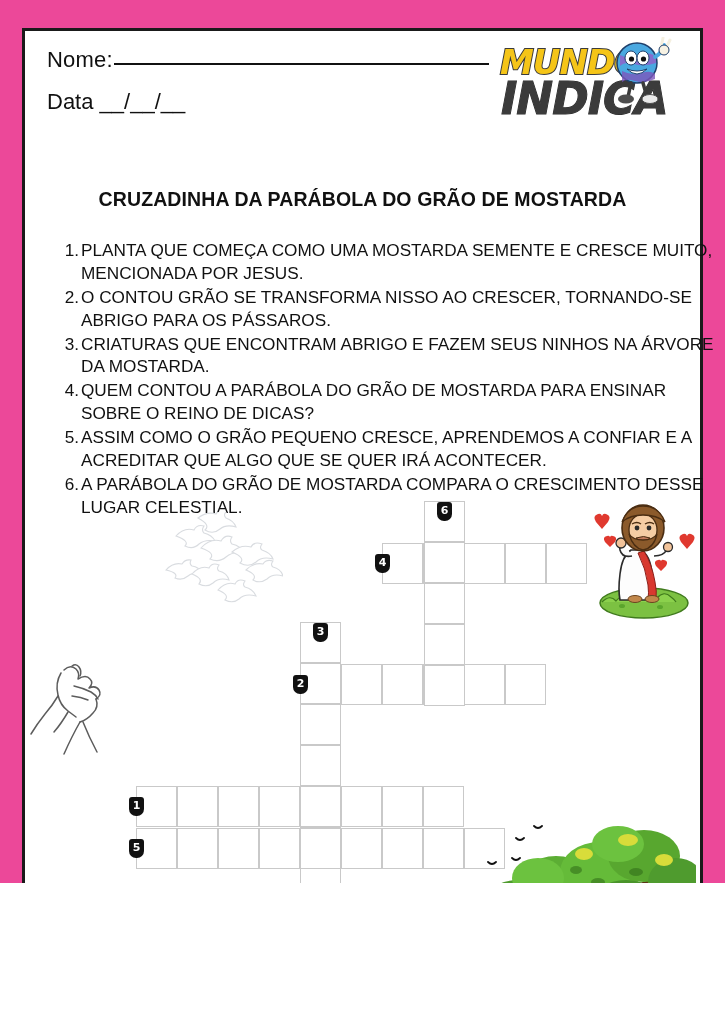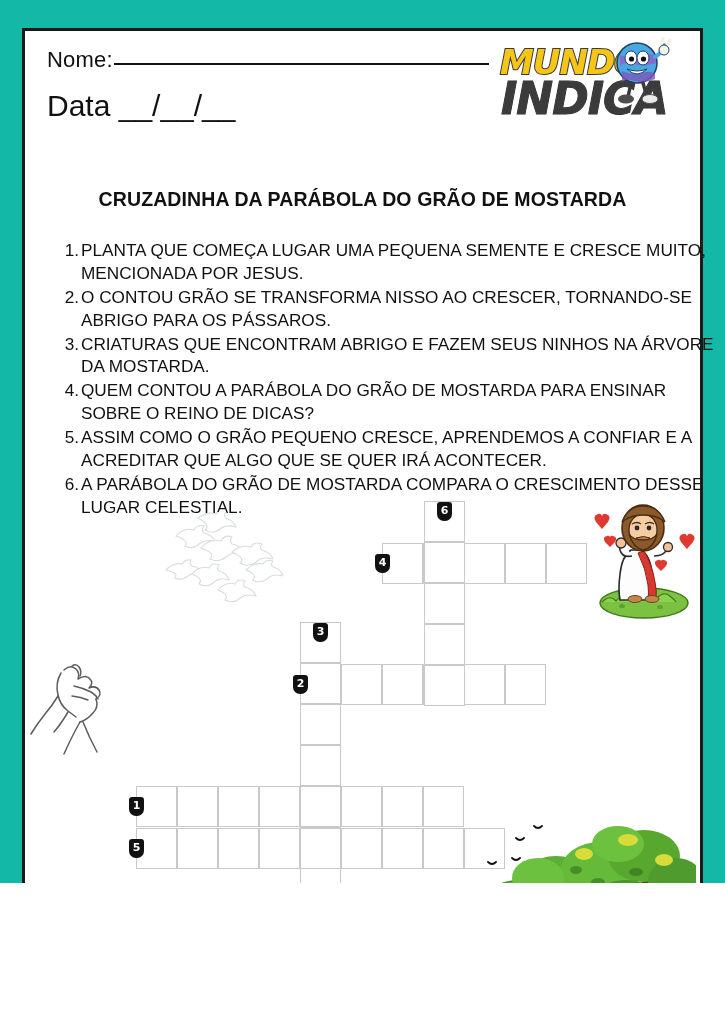--- a/index.html
+++ b/index.html
@@ -1,28 +1,28 @@
 <!DOCTYPE html>
 <html><head>
 <meta charset="utf-8">
 <style>
   html,body{margin:0;padding:0;background:#ffffff;}
   body{width:725px;height:1024px;font-family:"Liberation Sans",sans-serif;-webkit-font-smoothing:antialiased;}
 
-  #page{position:relative;width:725px;height:883px;overflow:hidden;background:#14b8a6;}
+  #page{position:relative;width:725px;height:883px;overflow:hidden;background:#ec4899;}
 
   
   #frame{position:absolute;left:22px;top:28px;width:681px;height:930px;
          border:3px solid #1a1a1a;box-sizing:border-box;background:#fff;}
 
   
   .hdr-name{position:absolute;left:22px;top:16px;font-size:22px;color:#111;letter-spacing:.2px;}
   .hdr-name .rule{display:inline-block;width:375px;border-bottom:2px solid #111;height:1px;
                   vertical-align:2px;margin-left:1px;}
-  .hdr-date{position:absolute;left:22px;top:58px;font-size:30px;color:#111;}
+  .hdr-date{position:absolute;left:22px;top:58px;font-size:22px;color:#111;}
 
   
   #logo{position:absolute;right:18px;top:6px;width:182px;height:84px;}
   .logo-word{position:absolute;font-family:"DejaVu Sans",sans-serif;font-weight:bold;
              font-style:italic;letter-spacing:-1px;}
   .logo-mundo{left:0;top:5px;font-size:34px;color:#F5C518;
               -webkit-text-stroke:2px #3b3b3b;paint-order:stroke fill;}
   .logo-indica{left:1px;top:36px;font-size:44px;color:#3b3b3b;
                -webkit-text-stroke:1px #2b2b2b;paint-order:stroke fill;}
 
@@ -102,21 +102,21 @@
         <ellipse cx="126" cy="62" rx="8" ry="4.5" fill="#4e4e4e"></ellipse>
         <ellipse cx="150" cy="62" rx="8" ry="4.5" fill="#e9e9e9" stroke="#4e4e4e" stroke-width="1"></ellipse>
       </svg>
     </div>
 
     <div id="title">CRUZADINHA DA PARÁBOLA DO GRÃO DE MOSTARDA</div>
 
     <div id="clues">
       <div class="clue">
         <span class="clue-num">1.</span>
-        <span class="clue-txt">PLANTA QUE COMEÇA LUGAR UMA PEQUENA SEMENTE E CRESCE MUITO, MENCIONADA POR JESUS.</span>
+        <span class="clue-txt">PLANTA QUE COMEÇA COMO UMA MOSTARDA SEMENTE E CRESCE MUITO, MENCIONADA POR JESUS.</span>
       </div>
       <div class="clue">
         <span class="clue-num">2.</span>
         <span class="clue-txt">O CONTOU GRÃO SE TRANSFORMA NISSO AO CRESCER, TORNANDO-SE ABRIGO PARA OS PÁSSAROS.</span>
       </div>
       <div class="clue">
         <span class="clue-num">3.</span>
         <span class="clue-txt">CRIATURAS QUE ENCONTRAM ABRIGO E FAZEM SEUS NINHOS NA ÁRVORE DA MOSTARDA.</span>
       </div>
       <div class="clue">

